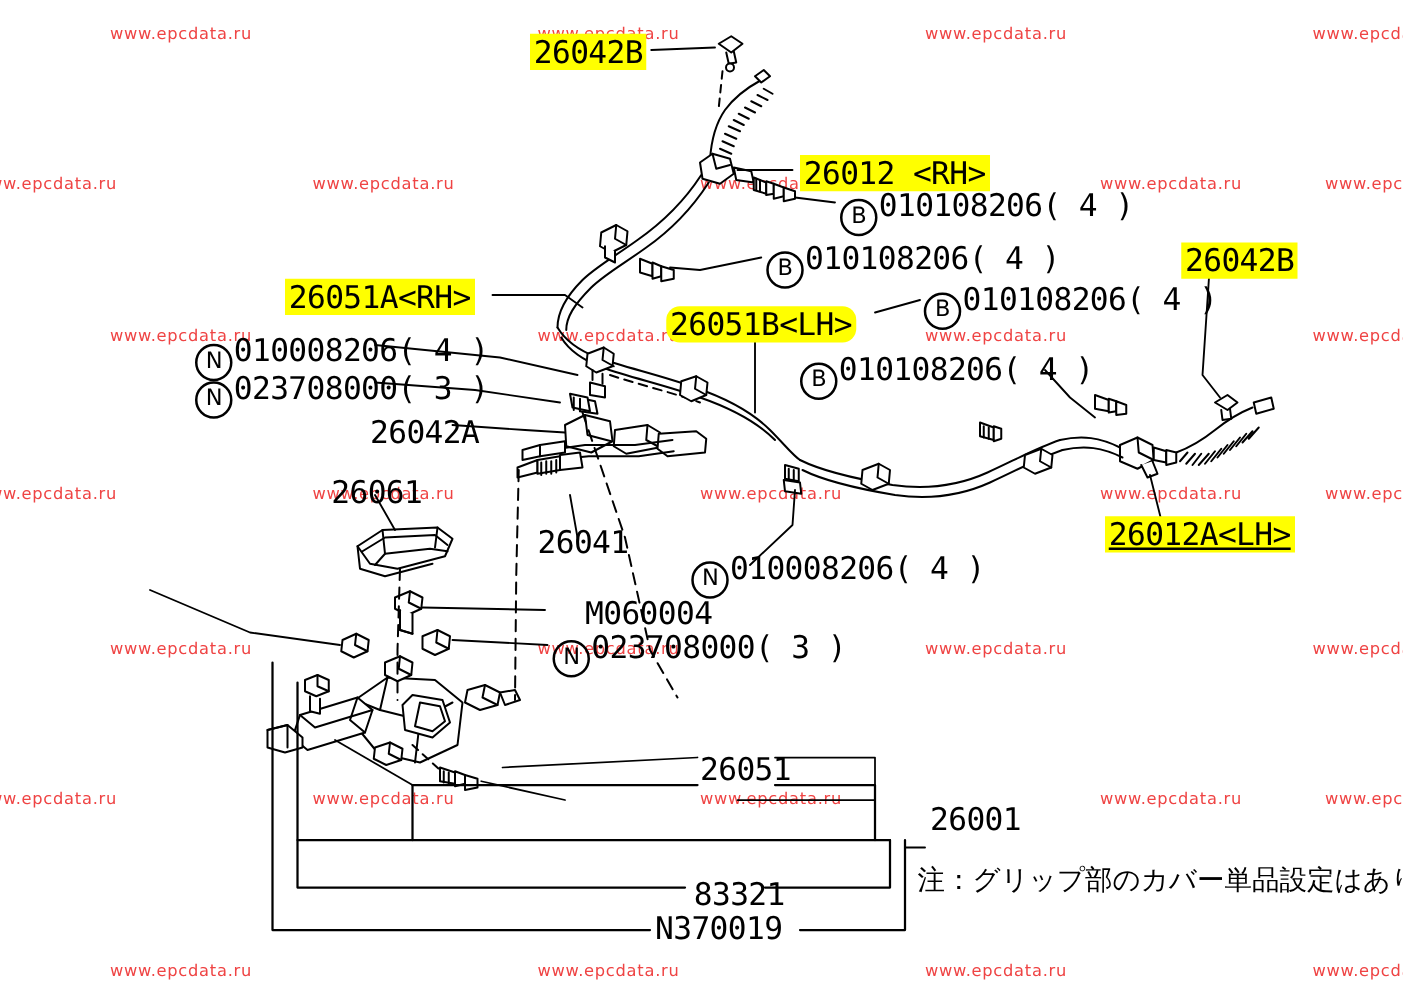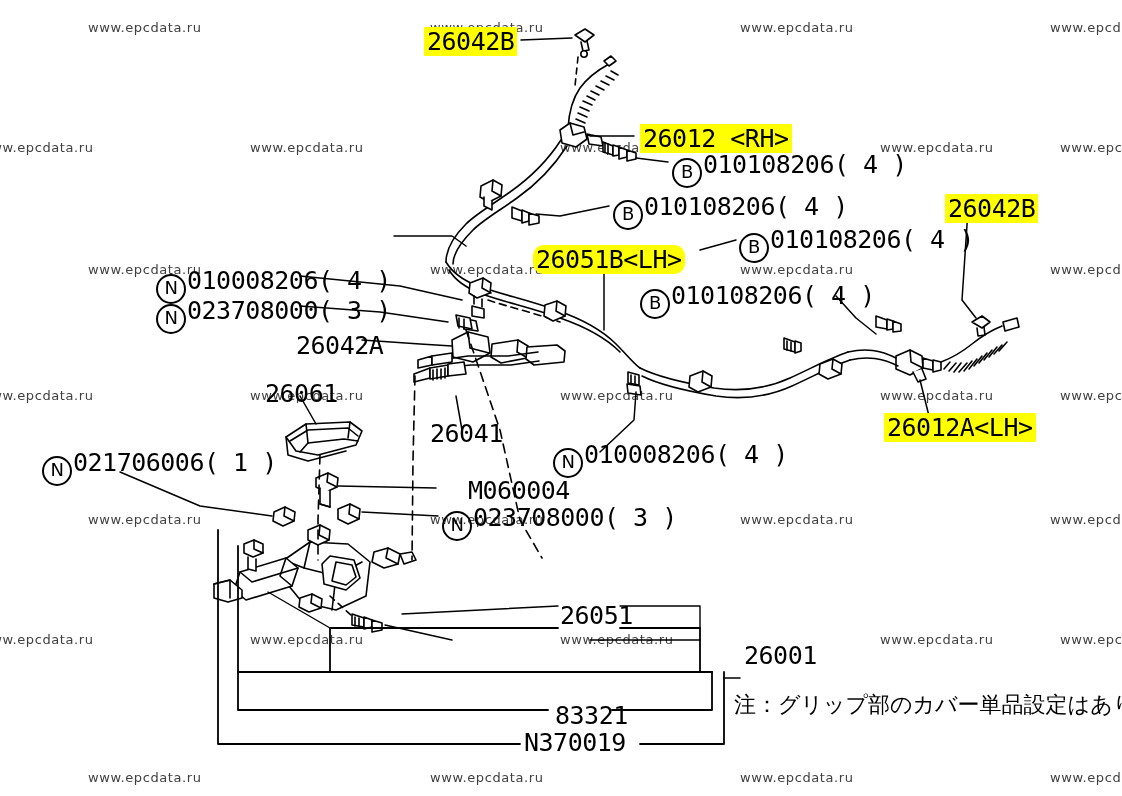--- a/index.html
+++ b/index.html
@@ -6,21 +6,21 @@
   body{
     font-family:"DejaVu Sans", sans-serif;
     width:1122px;height:796px;overflow:hidden;position:relative;
   }
   #stage{position:relative;width:1122px;height:796px;background:#ffffff;overflow:hidden;}
 
   
   #watermarks{position:absolute;inset:0;pointer-events:none;z-index:1;}
   .wm{
     position:absolute;
-    color:#404040;
+    color:#ef4444;
     font-family:"DejaVu Sans", sans-serif;
     font-size:13px;
     letter-spacing:.6px;
     white-space:nowrap;
     user-select:none;
   }
 
   
   #art{position:absolute;inset:0;z-index:2;}
 
@@ -363,30 +363,30 @@
     </g>
   </svg>
 
   <div id="labels">
       <div class="lbl hl" style="left: 424px; top: 27px;"><span class="ltxt">26042B</span></div>
       <div class="lbl hl" style="left: 640px; top: 124px;"><span class="ltxt">26012  &lt;RH&gt;</span></div>
       <div class="lbl" style="left: 672px; top: 152px;"><span class="circ">B</span><span class="ltxt">010108206( 4  )</span></div>
       <div class="lbl" style="left: 613px; top: 194px;"><span class="circ">B</span><span class="ltxt">010108206( 4  )</span></div>
       <div class="lbl hl" style="left: 945px; top: 194px;"><span class="ltxt">26042B</span></div>
       <div class="lbl" style="left: 739px; top: 227px;"><span class="circ">B</span><span class="ltxt">010108206( 4  )</span></div>
+      <div class="lbl hl" style="left: 228px; top: 223px;"><span class="ltxt">26051A&lt;RH&gt;</span></div>
       <div class="lbl hl" style="left: 533px; top: 245px; border-radius: 11px;"><span class="ltxt">26051B&lt;LH&gt;</span></div>
       <div class="lbl" style="left: 156px; top: 268px;"><span class="circ">N</span><span class="ltxt">010008206( 4  )</span></div>
       <div class="lbl" style="left: 640px; top: 283px;"><span class="circ">B</span><span class="ltxt">010108206( 4  )</span></div>
       <div class="lbl" style="left: 156px; top: 298px;"><span class="circ">N</span><span class="ltxt">023708000( 3  )</span></div>
       <div class="lbl" style="left: 296px; top: 333px;"><span class="ltxt">26042A</span></div>
       <div class="lbl" style="left: 265px; top: 381px;"><span class="ltxt">26061</span></div>
       <div class="lbl" style="left: 430px; top: 421px;"><span class="ltxt">26041</span></div>
-      <div class="lbl hl" style="left: 884px; top: 413px;"><span class="ltxt">26012A&lt;LH&gt;</span></div>
+      <div class="lbl hl" style="left: 884px; top: 413px; text-decoration: underline;"><span class="ltxt">26012A&lt;LH&gt;</span></div>
       <div class="lbl" style="left: 553px; top: 442px;"><span class="circ">N</span><span class="ltxt">010008206( 4  )</span></div>
-      <div class="lbl" style="left: 42px; top: 450px;"><span class="circ">N</span><span class="ltxt">021706006( 1  )</span></div>
       <div class="lbl" style="left: 440px; top: 478px; margin-left: 28px;"><span class="ltxt">M060004</span></div>
       <div class="lbl" style="left: 442px; top: 505px;"><span class="circ">N</span><span class="ltxt">023708000( 3  )</span></div>
       <div class="lbl" style="left: 560px; top: 603px;"><span class="ltxt">26051</span></div>
       <div class="lbl" style="left: 744px; top: 643px;"><span class="ltxt">26001</span></div>
       <div class="lbl" style="left: 555px; top: 703px;"><span class="ltxt">83321</span></div>
       <div class="lbl" style="left: 524px; top: 730px;"><span class="ltxt">N370019</span></div>
       <div class="jp" style="left: 734px; top: 694px;">注：グリップ部のカバー単品設定はあり</div>
     </div>
 
 </div>

